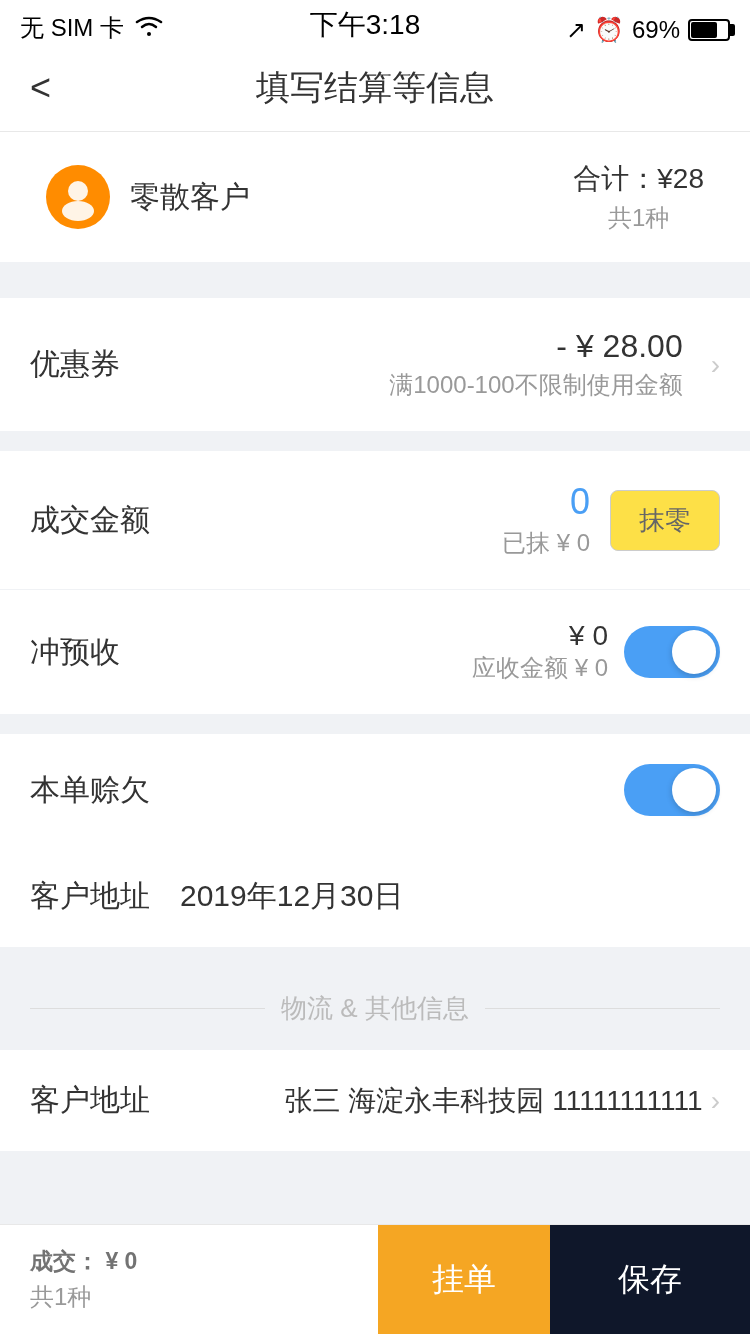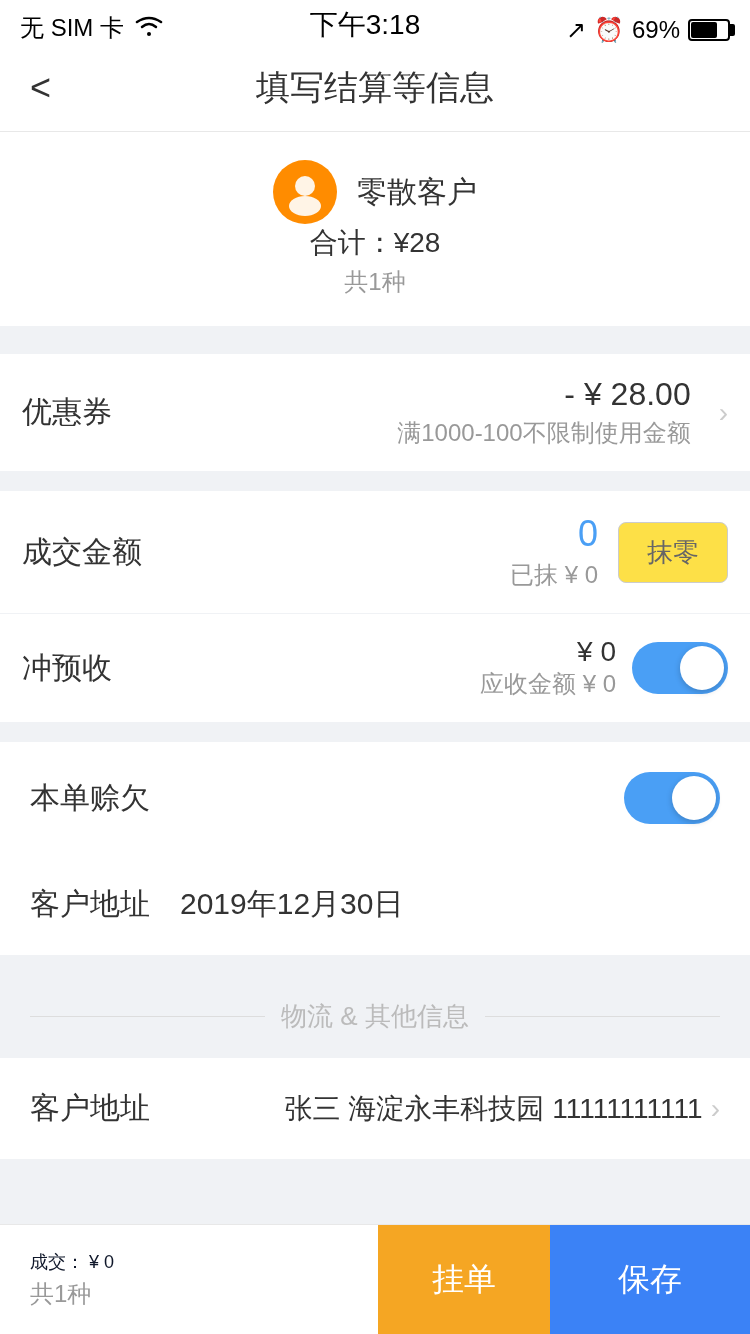--- a/index.html
+++ b/index.html
@@ -100,22 +100,21 @@
       padding-bottom: 120px;
     }
 
     
     .customer-section {
       background: #fff;
       padding: 28px 46px;
       display: flex;
       align-items: center;
       justify-content: space-between;
-      margin-bottom: 8px;
-      flex-direction: column;
+      margin-bottom: 16px;
     }
     .customer-left {
       display: flex;
       align-items: center;
       gap: 20px;
     }
     .customer-avatar {
       width: 64px;
       height: 64px;
       border-radius: 50%;
@@ -153,21 +152,21 @@
     }
 
     
     .form-section {
       background: #fff;
     }
     .form-row {
       display: flex;
       align-items: center;
       justify-content: space-between;
-      padding: 22px;
+      padding: 30px;
       border-bottom: 1px solid #f0f2f5;
       min-height: 90px;
       gap: 39px;
     }
     .form-row:last-child {
       border-bottom: none;
     }
     .form-label {
       font-size: 30px;
       color: #333;
@@ -341,43 +340,44 @@
       background: #fff;
       display: flex;
       align-items: center;
       border-top: 1px solid #e8e8e8;
     }
     .bottom-info {
       flex: 1;
       padding: 0 30px;
     }
     .bottom-deal {
-      font-size: 18px;
-      color: #0f172a;
+      font-size: 23px;
+      color: #737373;
+      font-weight: bold;
     }
     .bottom-count {
       font-size: 24px;
       color: #999;
       margin-top: 4px;
     }
     .bottom-btn-pending {
       width: 172px;
       height: 110px;
       background: #f5a623;
       display: flex;
       align-items: center;
       justify-content: center;
       font-size: 32px;
       color: #fff;
       cursor: pointer;
     }
     .bottom-btn-save {
       width: 200px;
       height: 110px;
-      background: #3b82f6;
+      background: #0f172a;
       display: flex;
       align-items: center;
       justify-content: center;
       font-size: 32px;
       color: #fff;
       cursor: pointer;
     }
   </style>
 </head>
 <body>

